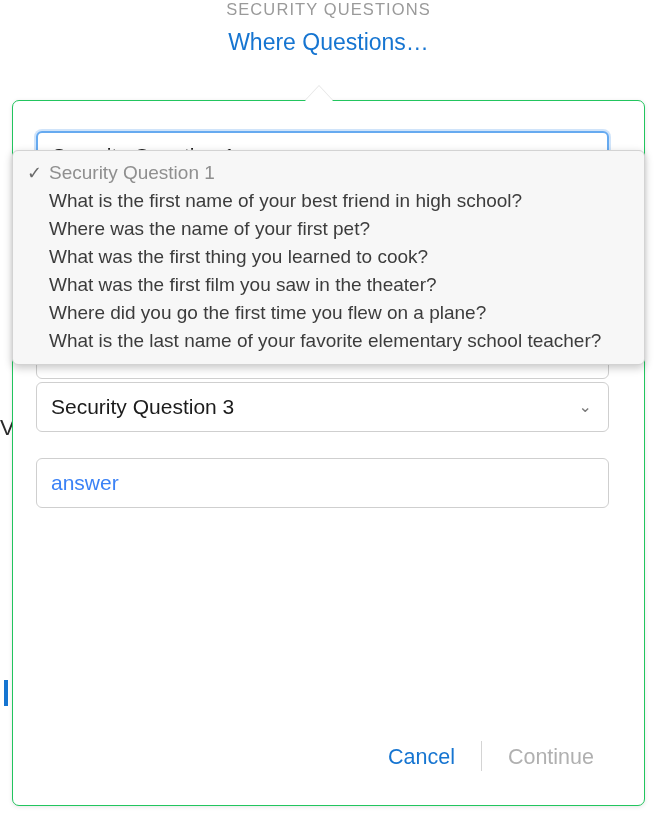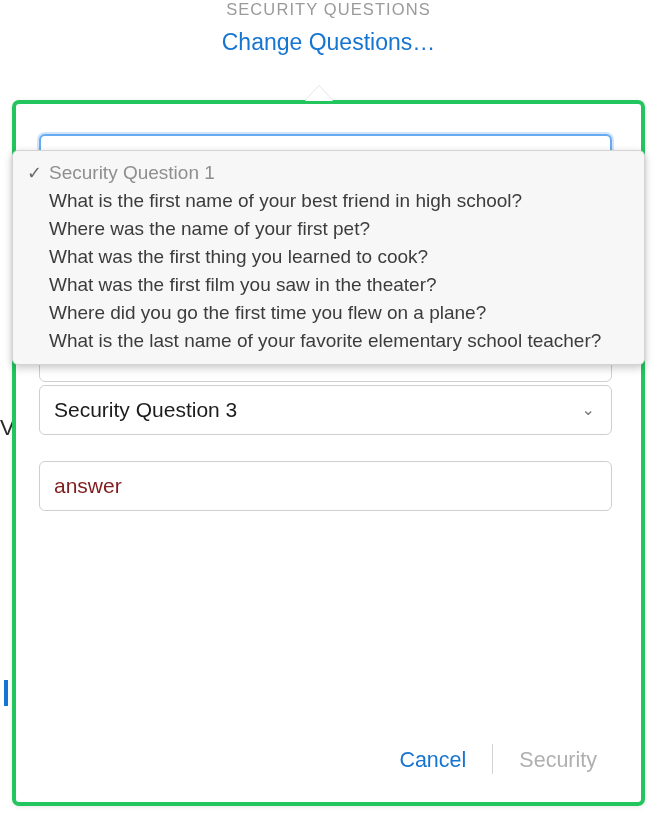--- a/index.html
+++ b/index.html
@@ -40,21 +40,21 @@
   }
 
   
   .sheet {
     position: absolute;
     left: 12px;
     top: 100px;
     width: 633px;
     height: 706px;
     background: #ffffff;
-    border: 4px solid #22c55e;
+    border: 1px solid #22c55e;
     border-radius: 7px;
     box-shadow: 0 1px 4px rgba(0,0,0,0.10);
     box-sizing: border-box;
   }
 
   
   .sheet-arrow {
     position: absolute;
     left: 305px;
     top: 86px;
@@ -81,21 +81,21 @@
     align-items: center;
     padding: 0 14px;
     font-size: 21px;
     color: #1c1c1c;
   }
   .field.select {
     justify-content: space-between;
     cursor: pointer;
   }
   .field.answer {
-    color: #7f1d1d;
+    color: #3b82f6;
   }
   .field.focused {
     border: 2px solid #66aaf0;
     box-shadow: 0 0 0 2px rgba(110,170,240,0.32);
   }
   .chevron {
     color: #7b7b7b;
     font-size: 16px;
     line-height: 1;
     margin-right: 2px;
@@ -187,21 +187,21 @@
     position: absolute;
     color: #2b2b2b;
     font-size: 22px;
   }
 </style>
 </head>
 <body>
 
 <div class="header-area">
   <div class="section-title">SECURITY QUESTIONS</div>
-  <div class="change-link">Change Questions…</div>
+  <div class="change-link">Where Questions…</div>
 </div>
 
 <div class="bg-artifact" style="left:0px; top:415px;">V</div>
 <div class="bg-artifact" style="left:4px; top:680px; width:4px; height:26px; background:#1675d1;"></div>
 
 <div class="sheet-arrow"></div>
 
 <div class="sheet">
 
   <div class="field select focused" id="q1-field">
@@ -228,21 +228,21 @@
   </div>
 
   <div class="field answer" id="a3-field">
     <span>answer</span>
   </div>
 
 
   <div class="button-row">
     <div class="btn-cancel">Cancel</div>
     <div class="btn-divider"></div>
-    <div class="btn-continue">Security</div>
+    <div class="btn-continue">Continue</div>
   </div>
 </div>
 
 <div class="menu">
   <div class="menu-item selected">
     <span class="check">✓</span>
     <span class="label">Security Question 1</span>
   </div>
   <div class="menu-item">
     <span class="check"></span>

